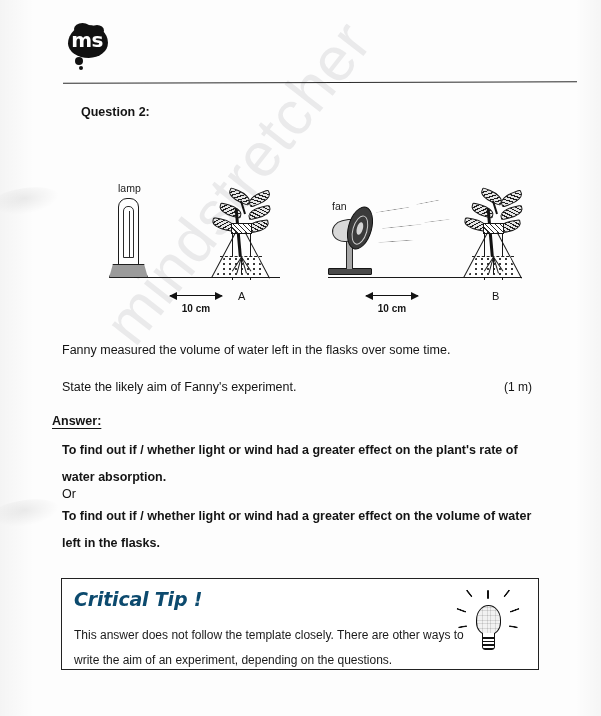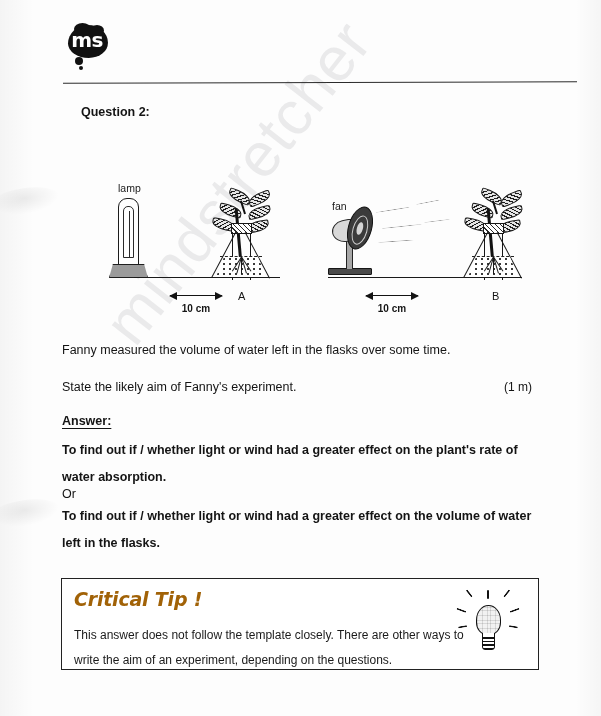--- a/index.html
+++ b/index.html
@@ -520,21 +520,21 @@
     line-height: 20px;
   }
   .marks {
     position: absolute;
     right: 0;
     top: 0;
     font-size: 12px;
   }
   .answer-label {
     position: absolute;
-    left: 62px;
+    left: 52px;
     top: 414px;
     font-size: 12.5px;
     font-weight: 700;
     text-decoration: underline;
     text-underline-offset: 2.5px;
   }
   .answer-block {
     position: absolute;
     left: 62px;
     width: 478px;
@@ -569,21 +569,21 @@
   }
   .tip-title {
     position: absolute;
     left: 12px;
     top: 9px;
     font-family: "DejaVu Sans", sans-serif;
     font-style: italic;
     font-weight: 700;
     font-size: 19px;
     letter-spacing: -0.2px;
-    color: #a16207;
+    color: #0c4a6e;
   }
   .tip-body {
     position: absolute;
     left: 12px;
     top: 44px;
     width: 400px;
     font-size: 12px;
     line-height: 25px;
     color: #1a1a1a;
   }

